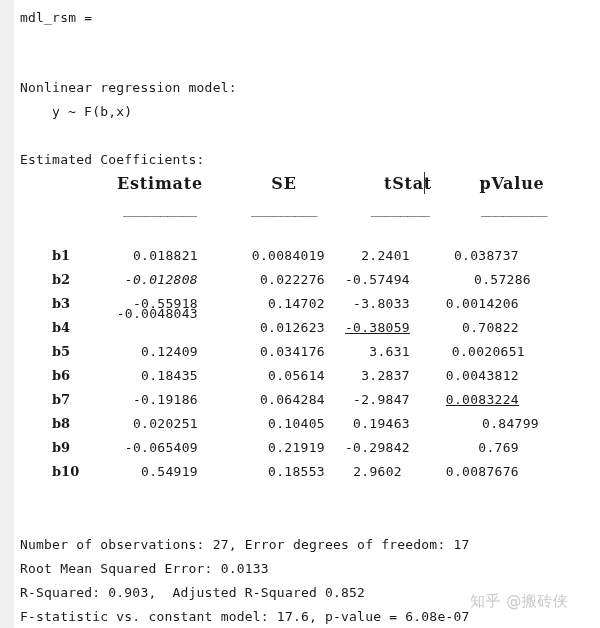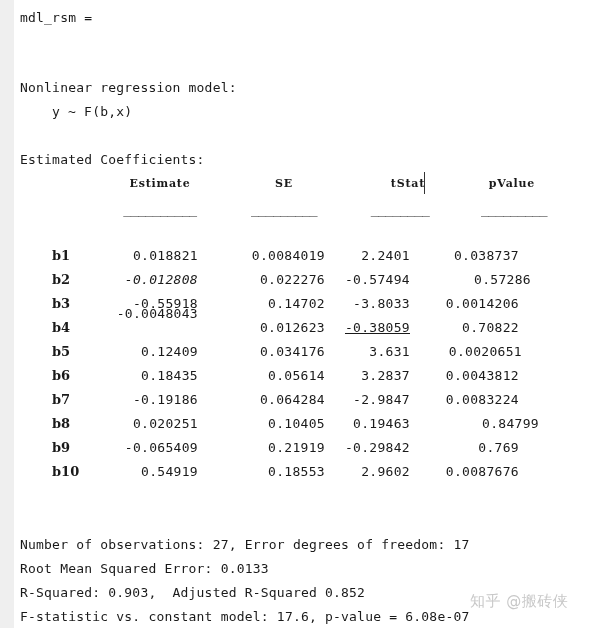--- a/index.html
+++ b/index.html
@@ -19,21 +19,21 @@
       font-size: 13px; letter-spacing: 0.2px; line-height: 16px;
     }
     .cell {
       position: absolute; white-space: pre; text-align: right;
       font-family: "DejaVu Sans Mono", "Liberation Mono", monospace;
       font-size: 13px; line-height: 16px; letter-spacing: 0.3px;
     }
     .hdr {
       position: absolute; white-space: pre; text-align: center;
       font-family: "DejaVu Serif", "Liberation Serif", serif;
-      font-weight: bold; font-size: 11px; line-height: 16px; letter-spacing: 0.8px;
+      font-weight: bold; font-size: 16px; line-height: 16px; letter-spacing: 0.8px;
     }
     .dash {
       position: absolute; white-space: pre; text-align: center;
       font-family: "DejaVu Sans Mono", "Liberation Mono", monospace;
       font-size: 13px; line-height: 16px; letter-spacing: -0.5px;
     }
     .rowlabel {
       position: absolute; left: 52px; white-space: pre;
       font-family: "DejaVu Serif", "Liberation Serif", serif;
       font-weight: bold; font-size: 13px; line-height: 16px;
@@ -88,45 +88,45 @@
       <div class="cell" style="top: 296px; left: 399px; width: 120px;">0.0014206</div>
       <div class="rowlabel" style="top: 320px;">b4</div>
       <div class="cell" style="top: 306px; left: 78px; width: 120px;">-0.0048043</div>
       <div class="cell" style="top: 320px; left: 205px; width: 120px;">0.012623</div>
       <div class="cell" style="top: 320px; left: 290px; width: 120px; text-decoration: underline;">-0.38059</div>
       <div class="cell" style="top: 320px; left: 399px; width: 120px;">0.70822</div>
       <div class="rowlabel" style="top: 344px;">b5</div>
       <div class="cell" style="top: 344px; left: 78px; width: 120px;">0.12409</div>
       <div class="cell" style="top: 344px; left: 205px; width: 120px;">0.034176</div>
       <div class="cell" style="top: 344px; left: 290px; width: 120px;">3.631</div>
-      <div class="cell" style="top: 344px; left: 386px; width: 120px; padding-left: 16px;">0.0020651</div>
+      <div class="cell" style="top: 344px; left: 405px; width: 120px;">0.0020651</div>
       <div class="rowlabel" style="top: 368px;">b6</div>
       <div class="cell" style="top: 368px; left: 78px; width: 120px;">0.18435</div>
       <div class="cell" style="top: 368px; left: 205px; width: 120px;">0.05614</div>
       <div class="cell" style="top: 368px; left: 290px; width: 120px;">3.2837</div>
       <div class="cell" style="top: 368px; left: 399px; width: 120px;">0.0043812</div>
       <div class="rowlabel" style="top: 392px;">b7</div>
       <div class="cell" style="top: 392px; left: 78px; width: 120px;">-0.19186</div>
       <div class="cell" style="top: 392px; left: 205px; width: 120px;">0.064284</div>
       <div class="cell" style="top: 392px; left: 290px; width: 120px;">-2.9847</div>
-      <div class="cell" style="top: 392px; left: 399px; width: 120px;">0.0083224</div>
+      <div class="cell" style="top: 392px; left: 399px; width: 120px; text-decoration: underline;">0.0083224</div>
       <div class="rowlabel" style="top: 416px;">b8</div>
       <div class="cell" style="top: 416px; left: 78px; width: 120px;">0.020251</div>
       <div class="cell" style="top: 416px; left: 205px; width: 120px;">0.10405</div>
       <div class="cell" style="top: 416px; left: 290px; width: 120px;">0.19463</div>
       <div class="cell" style="top: 416px; left: 399px; width: 120px; padding-left: 20px;">0.84799</div>
       <div class="rowlabel" style="top: 440px;">b9</div>
       <div class="cell" style="top: 440px; left: 78px; width: 120px;">-0.065409</div>
       <div class="cell" style="top: 440px; left: 205px; width: 120px;">0.21919</div>
       <div class="cell" style="top: 440px; left: 290px; width: 120px;">-0.29842</div>
       <div class="cell" style="top: 440px; left: 399px; width: 120px;">0.769</div>
       <div class="rowlabel" style="top: 464px;">b10</div>
       <div class="cell" style="top: 464px; left: 78px; width: 120px;">0.54919</div>
       <div class="cell" style="top: 464px; left: 205px; width: 120px;">0.18553</div>
-      <div class="cell" style="top: 464px; left: 290px; width: 120px;">2.9602</div>
+      <div class="cell" style="top: 464px; left: 282px; width: 120px;">2.9602</div>
       <div class="cell" style="top: 464px; left: 399px; width: 120px;">0.0087676</div>
     </div>
 </div>
 
 <div class="line" style="top:537px">Number of observations: 27, Error degrees of freedom: 17</div>
 <div class="line" style="top:561px">Root Mean Squared Error: 0.0133</div>
 <div class="line" style="top:585px">R-Squared: 0.903,  Adjusted R-Squared 0.852</div>
 <div class="line" style="top:609px">F-statistic vs. constant model: 17.6, p-value = 6.08e-07</div>
 
 <div class="watermark">知乎 @搬砖侠</div>

